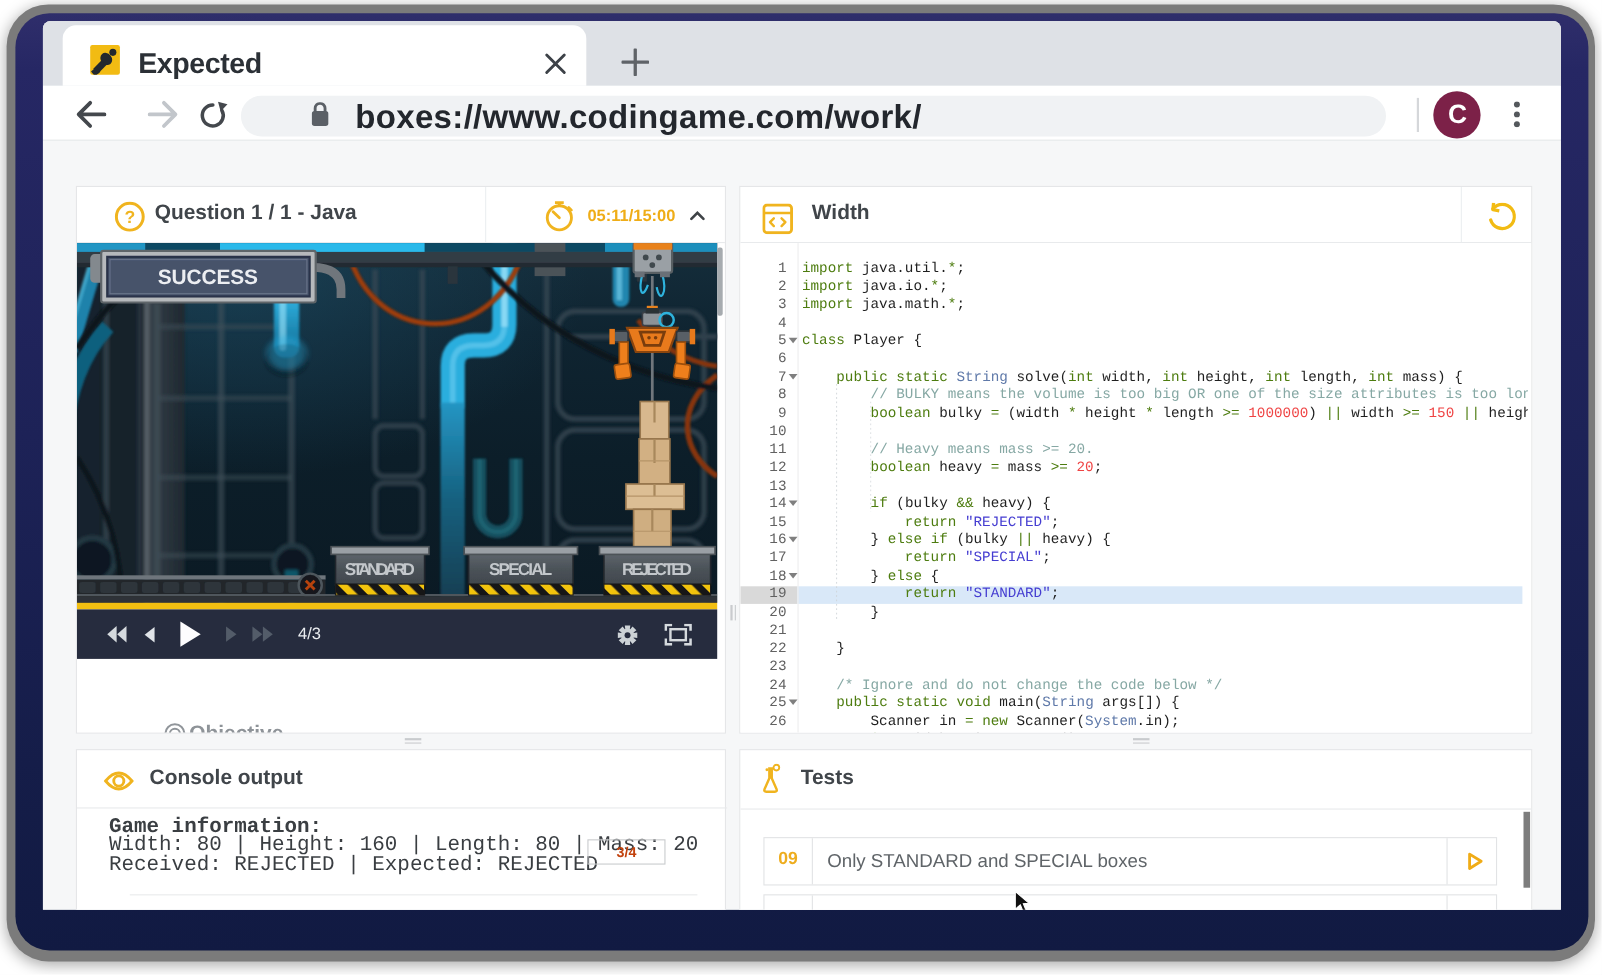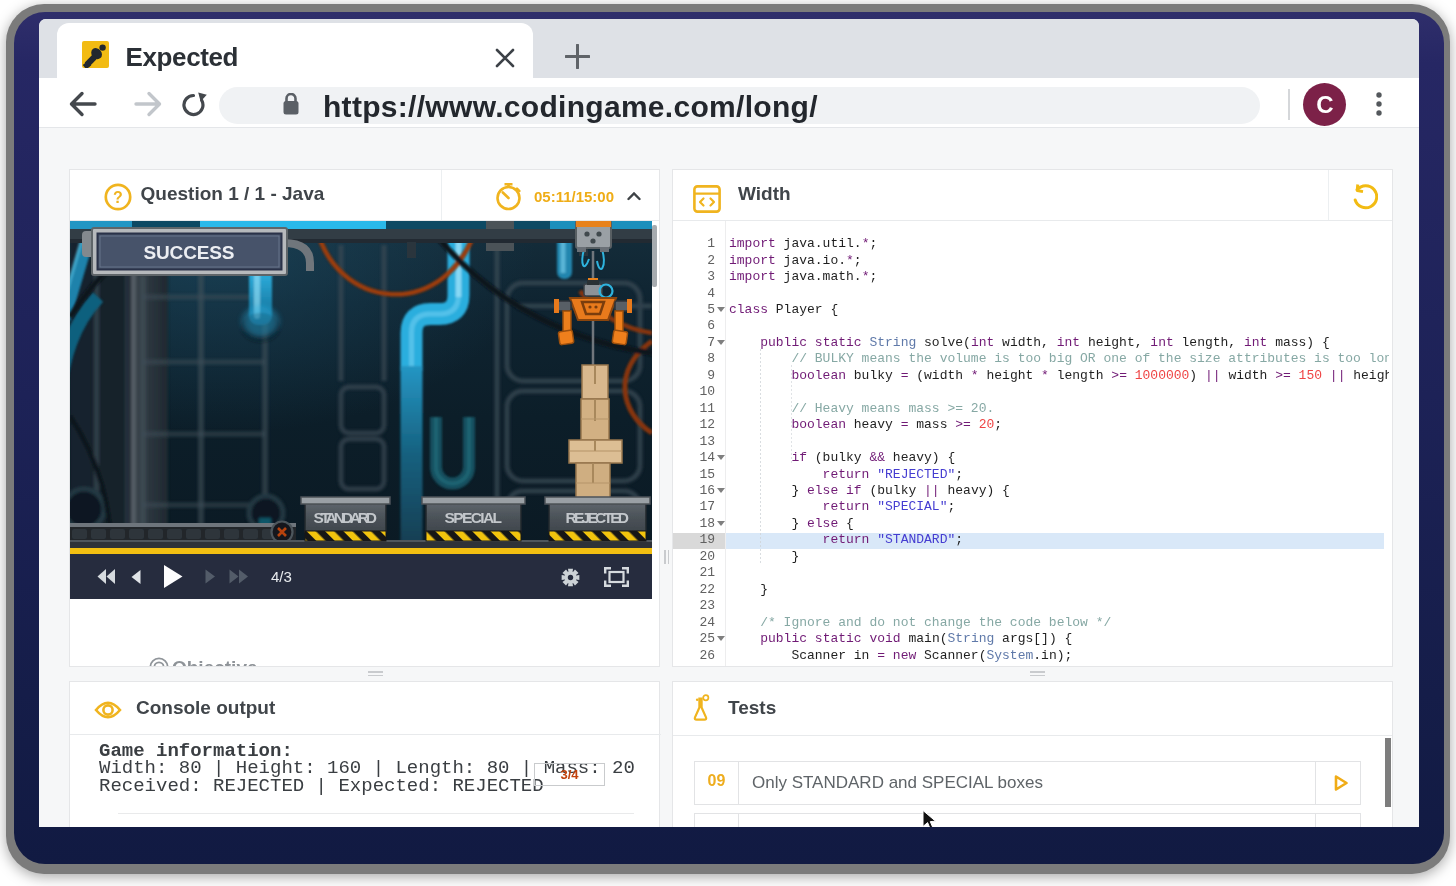--- a/index.html
+++ b/index.html
@@ -14,21 +14,21 @@
   #tab{left:18px;top:4.4px;width:476px;height:55px;background:#fff;border-radius:12px 12px 0 0;}
   #toolbar{left:0;top:59.4px;width:1380px;height:48.6px;background:#fff;}
   #tooldiv{left:0;top:108px;width:1380px;height:1.5px;background:#e4e6e9;}
   #favicon{left:43px;top:22.6px;width:27px;height:27px;background:#f2bb13;border-radius:2px;}
   #tabtitle{left:87px;top:23px;font-size:26px;font-weight:bold;color:#2b3036;letter-spacing:-0.4px;}
   #page{left:0;top:109.5px;width:1380px;height:699px;background:#f6f7f8;}
   .panel{background:#fff;border:1px solid #e5e6e8;}
   
   .ptitle{font-size:19px;font-weight:bold;color:#40454a;}
   svg{display:block;}
-  .k{color:#701a75;}
+  .k{color:#4d7c0f;}
   .t{color:#5f79a9;}
   .n{color:#ef4444;}
   .s{color:#453dd1;}
   .c{color:#86a8a4;}
   .fold{position:absolute;left:44px;width:0;height:0;border-left:4.5px solid transparent;border-right:4.5px solid transparent;border-top:5.5px solid #7f7f7f;}
 </style>
 </head>
 <body>
 <div class="abs" id="gray"></div>
 <div class="abs" id="navy"></div>
@@ -66,21 +66,21 @@
     <path d="M12.5 3.5 A9.5 9.5 0 1 0 20.7 8.3" stroke="#44484d" stroke-width="3.2" fill="none" stroke-linecap="round"></path>
     <polygon points="17.2,0.6 25.8,2.8 19.6,9.4" fill="#44484d"></polygon>
   </svg>
 
   <div class="abs" style="left:180.4px;top:68.4px;width:1041px;height:37px;border-radius:18.5px;background:#f0f2f4;"></div>
 
   <svg class="abs" style="left:244.4px;top:74.4px" width="16" height="22" viewBox="0 0 16 22">
     <rect x="0.5" y="8" width="15" height="13.5" rx="2.5" fill="#5b6066"></rect>
     <path d="M3.5 9 V5.5 A4.5 4.5 0 0 1 12.5 5.5 V9" stroke="#5b6066" stroke-width="2.6" fill="none"></path>
   </svg>
-  <div class="abs" style="left:284.4px;top:71.4px;font-size:30px;font-weight:bold;color:#23272d;letter-spacing:0.3px;">https://www.codingame.com/long/</div>
+  <div class="abs" style="left:284.4px;top:71.4px;font-size:30px;font-weight:bold;color:#23272d;letter-spacing:0.3px;">boxes://www.codingame.com/work/</div>
 
   <div class="abs" style="left:1249.4px;top:70.4px;width:2px;height:31px;background:#d5d7da;"></div>
 
   <div class="abs" style="left:1264.9px;top:64.9px;width:43px;height:43px;border-radius:50%;background:#7c2148;color:#fff;font-size:24px;font-weight:bold;text-align:center;line-height:43px;">C</div>
 
   <svg class="abs" style="left:1334.4px;top:73.4px" width="12" height="24" viewBox="0 0 12 24">
     <circle cx="6" cy="3" r="2.7" fill="#54585c"></circle>
       <circle cx="6" cy="12" r="2.7" fill="#54585c"></circle>
       <circle cx="6" cy="21" r="2.7" fill="#54585c"></circle>
   </svg>

